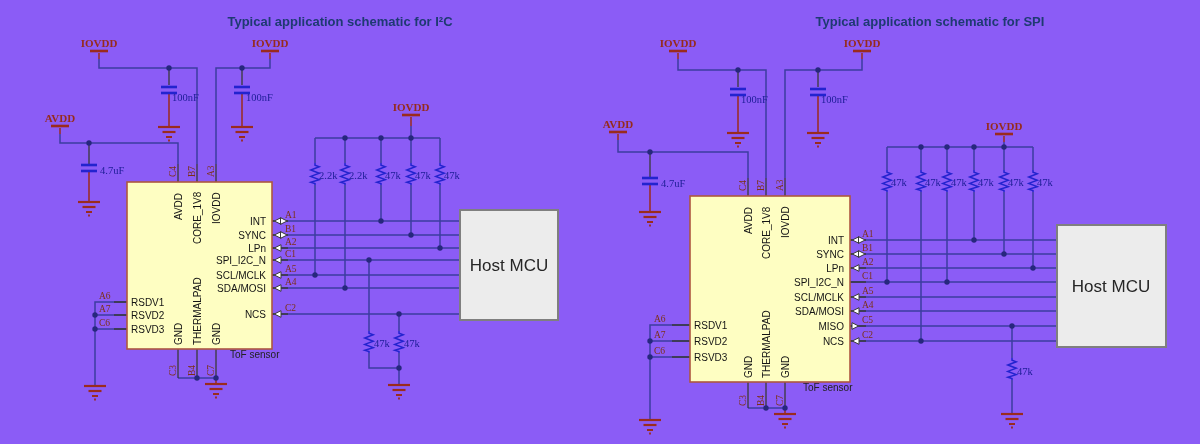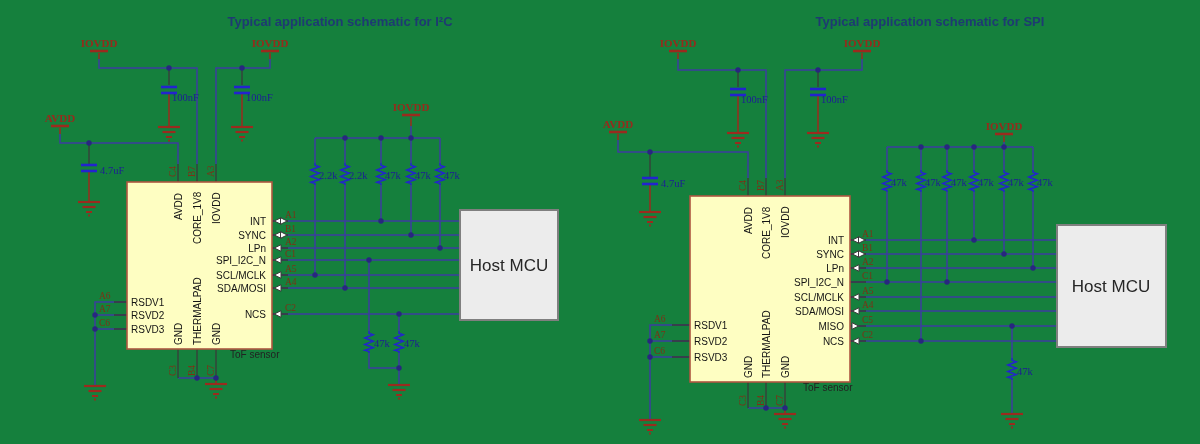--- a/index.html
+++ b/index.html
@@ -1,16 +1,16 @@
 <!DOCTYPE html>
 <html><head>
 <meta charset="utf-8">
 <style>
   html,body{margin:0;padding:0;background:#ffffff;}
-  .canvas{position:relative;width:1200px;height:444px;background:#15803d;overflow:hidden;}
+  .canvas{position:relative;width:1200px;height:444px;background:#8b5cf6;overflow:hidden;}
   svg{display:block;}
   
   .w{stroke:#3d3da0;stroke-width:1.5;fill:none;}
   .b{stroke:#3a3a3a;stroke-width:1.3;fill:none;}
   .r{stroke:#9a2b1e;stroke-width:1.5;fill:none;}
   
   text{font-family:"Liberation Sans",sans-serif;}
   .t-title{font:bold 13px "Liberation Sans",sans-serif;fill:#1e3a72;}
   .t-net{font:bold 11px "Liberation Serif",serif;fill:#962b1c;}
   .t-val{font:10.5px "Liberation Serif",serif;fill:#1d1d96;}

